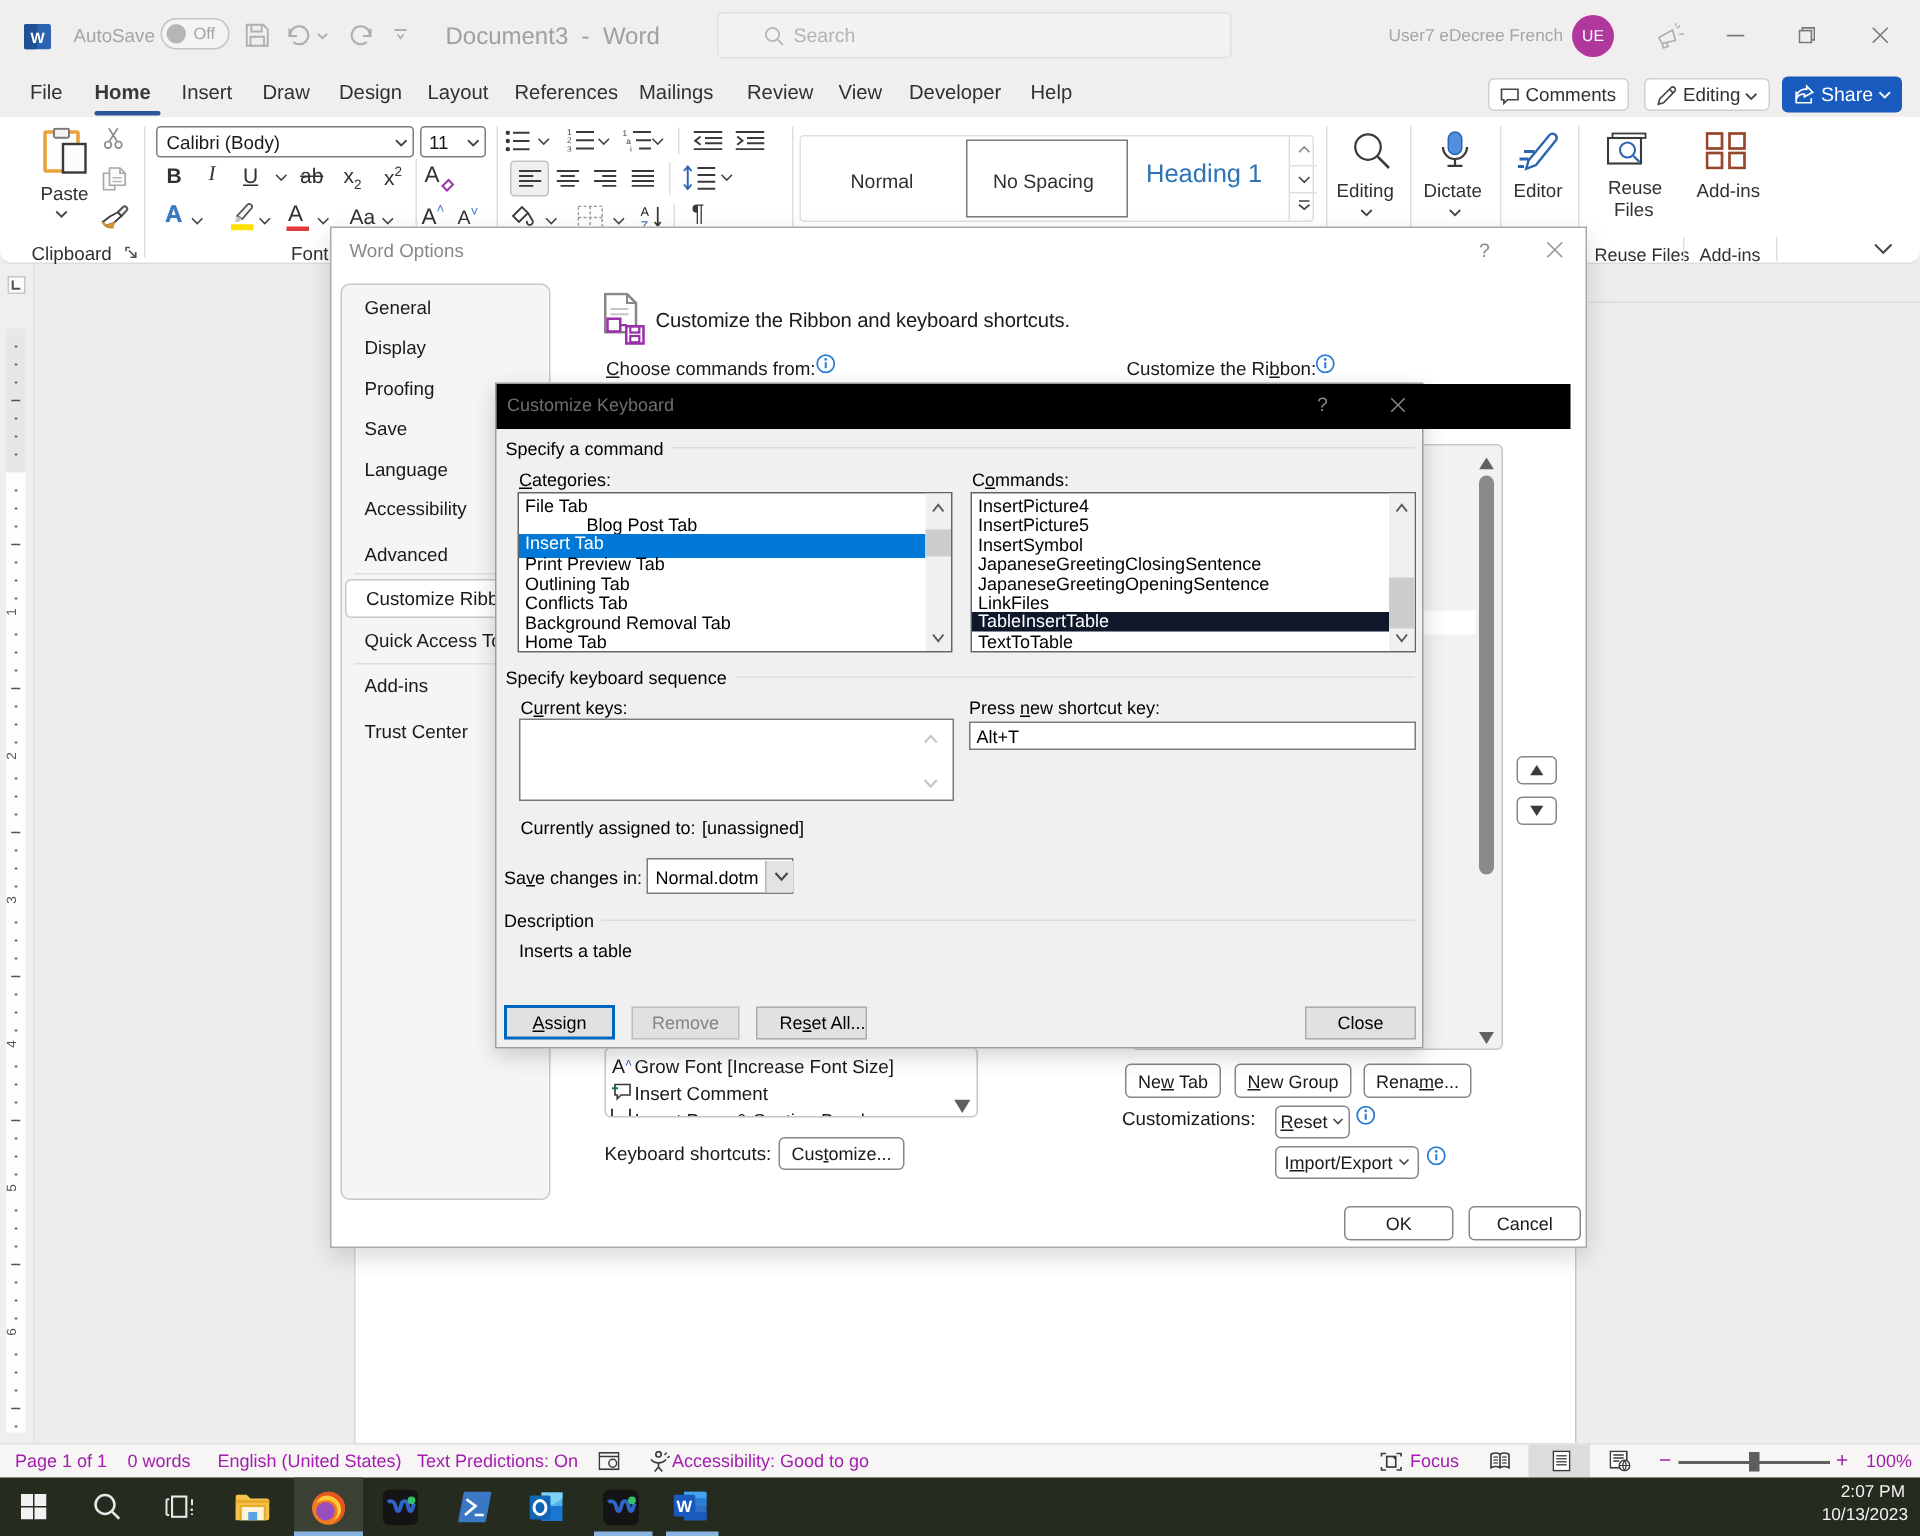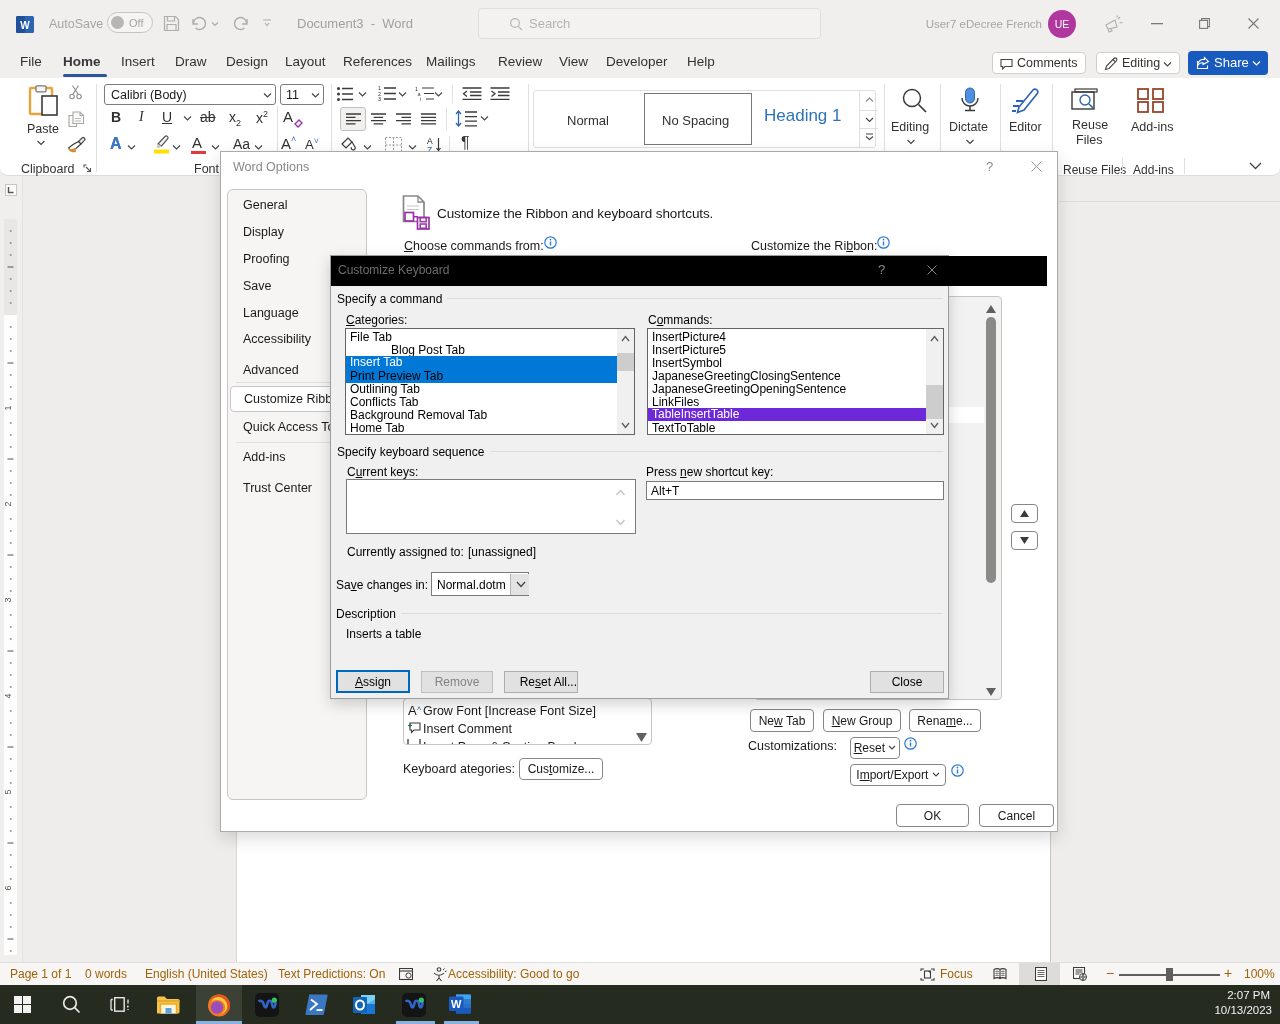--- a/index.html
+++ b/index.html
@@ -49,21 +49,21 @@
     </svg>
 
   <svg class="abs" style="left:232px;top:15px;" width="18" height="17" viewBox="0 0 18 17">
     <path d="M15 4 v5 h-5" fill="none" stroke="#b0aeac" stroke-width="1.4"></path>
     <path d="M14.5 8.5 a6 6 0 1 0 -2 4.5" fill="none" stroke="#b0aeac" stroke-width="1.4"></path>
   </svg>
 
   <svg class="abs" style="left:262px;top:19px;" width="10" height="9" viewBox="0 0 10 9">
     <path d="M1 1 h8 M3 4 L5 6.5 L7 4" fill="none" stroke="#b0aeac" stroke-width="1.2"></path>
   </svg>
-  <div class="txt" style="left:297px;top:16px;font-size:13px;color:#a2a09e;">Document3&nbsp;&nbsp;-&nbsp;&nbsp;Word</div>
+  <div class="txt" style="left:297px;top:16px;font-size:16px;color:#a2a09e;">Document3&nbsp;&nbsp;-&nbsp;&nbsp;Word</div>
 
   <div class="abs" style="left:478px;top:8px;width:343px;height:31px;background:#f3f2f1;border:1px solid #e1dfdd;border-radius:4px;">
     <svg class="abs" style="left:30px;top:8px;" width="14" height="14" viewBox="0 0 14 14">
       <circle cx="6" cy="6" r="4.4" fill="none" stroke="#b9b7b5" stroke-width="1.2"></circle>
       <path d="M9.3 9.3 L13 13" stroke="#b9b7b5" stroke-width="1.2"></path>
     </svg>
     <div class="txt" style="left:50px;top:7px;font-size:13px;color:#b5b3b1;">Search</div>
   </div>
   <div class="txt" style="right:238px;top:18px;font-size:11.5px;color:#a7a5a3;">User7 eDecree French</div>
   <div class="abs" style="left:1048px;top:10px;width:28px;height:28px;border-radius:50%;background:#b0379e;color:#fff;font-size:10.5px;display:flex;align-items:center;justify-content:center;">UE</div>
@@ -580,21 +580,21 @@
       </svg>
     <div class="txt" style="left:19px;top:23px;">Insert Comment</div>
     <svg class="abs" style="left:3px;top:40px;" width="14" height="10" viewBox="0 0 14 10">
         <path d="M1 0 v8 h12 v-8" fill="none" stroke="#3b3a39" stroke-width="1.3"></path>
       </svg>
     <div class="txt" style="left:19px;top:41px;">Insert Page &amp; Section Break</div>
     <svg class="abs" style="left:232px;top:34px;" width="11" height="9" viewBox="0 0 11 9">
         <path d="M0 0 L11 0 L5.5 9 z" fill="#60605e"></path>
       </svg>
   </div>
-  <div class="txt" style="left:182px;top:610px;">Keyboard ategories:</div>
+  <div class="txt" style="left:182px;top:610px;">Keyboard shortcuts:</div>
   <div class="mbtn" style="left:298px;top:606px;width:84px;height:22px;">Cus<u>t</u>omize...</div>
 
   <div class="mbtn" style="left:529px;top:557px;width:64px;height:23px;justify-content:center;">Ne<u>w</u>&nbsp;Tab</div>
   <div class="mbtn" style="left:602px;top:557px;width:78px;height:23px;"><u>N</u>ew&nbsp;Group</div>
   <div class="mbtn" style="left:688px;top:557px;width:72px;height:23px;">Rena<u>m</u>e...</div>
   <div class="txt" style="left:527px;top:587px;">Customizations:</div>
   <div class="mbtn" style="left:629px;top:585px;width:50px;height:22px;"><u>R</u>eset&nbsp;<svg width="8" height="6" viewBox="0 0 8 6">
         <path d="M1 1 L4 4 L7 1" fill="none" stroke="#444" stroke-width="1.1"></path>
       </svg></div>
   <svg class="abs" style="left:683px;top:585px;" width="13" height="13" viewBox="0 0 13 13">
@@ -624,21 +624,21 @@
       </svg>
   </div>
   <div class="txt" style="left:6px;top:36px;">Specify a command</div>
   <div class="abs" style="left:116px;top:42px;width:496px;border-top:1px solid #dcdcdc;"></div>
   <div class="txt" style="left:15px;top:57px;"><u>C</u>ategories:</div>
   <div class="txt" style="left:317px;top:57px;">C<u>o</u>mmands:</div>
 
   <div class="abs" style="left:14px;top:72px;width:290px;height:107px;background:#fff;border:1px solid #646464;">
     <div class="txt" style="left:4px;top:1px;">File Tab</div>
     <div class="txt" style="left:4px;top:14px;margin-left:41px;">Blog Post Tab</div>
-    <div class="abs" style="left:0;top:27px;width:271px;height:27px;background:#0078d7;color:#fff;padding-left:4px;line-height:13px;">Insert Tab</div>
+    <div class="abs" style="left:0;top:27px;width:271px;height:16px;background:#0078d7;color:#fff;padding-left:4px;line-height:13px;">Insert Tab</div>
     <div class="txt" style="left:4px;top:40px;">Print Preview Tab</div>
     <div class="txt" style="left:4px;top:53px;text-align:right;">Outlining Tab</div>
     <div class="txt" style="left:4px;top:66px;">Conflicts Tab</div>
     <div class="txt" style="left:4px;top:79px;">Background Removal Tab</div>
     <div class="txt" style="left:4px;top:92px;">Home Tab</div>
     <div class="abs" style="right:0;top:0;width:17px;height:105px;background:#f0f0f0;">
       <svg class="abs" style="left:4px;top:6px;" width="9" height="8" viewBox="0 0 9 8">
           <path d="M1 6 L4.5 1.5 L8 6" fill="none" stroke="#5a5a5a" stroke-width="1.3"></path>
         </svg>
       <div class="abs" style="left:0;top:24px;width:17px;height:18px;background:#cdcdcd;"></div>
@@ -648,21 +648,21 @@
     </div>
   </div>
 
   <div class="abs" style="left:316px;top:72px;width:297px;height:107px;background:#fff;border:1px solid #646464;">
     <div class="txt" style="left:4px;top:1px;">InsertPicture4</div>
     <div class="txt" style="left:4px;top:14px;">InsertPicture5</div>
     <div class="txt" style="left:4px;top:27px;">InsertSymbol</div>
     <div class="txt" style="left:4px;top:40px;">JapaneseGreetingClosingSentence</div>
     <div class="txt" style="left:4px;top:53px;">JapaneseGreetingOpeningSentence</div>
     <div class="txt" style="left:4px;top:66px;">LinkFiles</div>
-    <div class="abs" style="left:0;top:79px;width:278px;height:13px;background:#6d28d9;color:#fff;padding-left:4px;line-height:13px;">TableInsertTable</div>
+    <div class="abs" style="left:0;top:79px;width:278px;height:13px;background:#0f172a;color:#fff;padding-left:4px;line-height:13px;">TableInsertTable</div>
     <div class="txt" style="left:4px;top:92px;">TextToTable</div>
     <div class="abs" style="right:0;top:0;width:17px;height:105px;background:#f0f0f0;">
       <svg class="abs" style="left:4px;top:6px;" width="9" height="8" viewBox="0 0 9 8">
           <path d="M1 6 L4.5 1.5 L8 6" fill="none" stroke="#5a5a5a" stroke-width="1.3"></path>
         </svg>
       <div class="abs" style="left:0;top:56px;width:17px;height:34px;background:#cdcdcd;"></div>
       <svg class="abs" style="left:4px;top:92px;" width="9" height="8" viewBox="0 0 9 8">
           <path d="M1 2 L4.5 6.5 L8 2" fill="none" stroke="#5a5a5a" stroke-width="1.3"></path>
         </svg>
     </div>
@@ -695,21 +695,21 @@
   </div>
   <div class="txt" style="left:5px;top:351px;">Description</div>
   <div class="abs" style="left:70px;top:357px;width:542px;border-top:1px solid #dcdcdc;"></div>
   <div class="txt" style="left:15px;top:371px;">Inserts a table</div>
   <div class="btn" style="left:5px;top:414px;width:74px;height:23px;border:2px solid #0067c0;"><u>A</u>ssign</div>
   <div class="btn" style="left:90px;top:415px;width:72px;height:22px;color:#838383;border-color:#bfbfbf;">Remove</div>
   <div class="btn" style="left:173px;top:415px;width:74px;height:22px;justify-content:flex-end;">Re<u>s</u>et All...</div>
   <div class="btn" style="left:539px;top:415px;width:74px;height:22px;">Close</div>
 </div>
 
-<div class="abs" id="statusbar" style="left:0;top:962px;width:1280px;height:23px;background:#f7f6f5;border-top:1px solid #e1dfdd;font-size:12px;color:#a16207;">
+<div class="abs" id="statusbar" style="left:0;top:962px;width:1280px;height:23px;background:#f7f6f5;border-top:1px solid #e1dfdd;font-size:12px;color:#a21caf;">
   <div class="txt" style="left:10px;top:4px;">Page 1 of 1</div>
   <div class="txt" style="left:85px;top:4px;">0 words</div>
   <div class="txt" style="left:145px;top:4px;">English (United States)</div>
   <div class="txt" style="left:278px;top:4px;">Text Predictions: On</div>
   <svg class="abs" style="left:399px;top:5px;" width="14" height="13" viewBox="0 0 14 13">
     <rect x="0.5" y="0.5" width="13" height="11" fill="none" stroke="#3b3a39" stroke-width="1.1"></rect>
     <path d="M0.5 3 h13" stroke="#3b3a39" stroke-width="1.1"></path>
     <circle cx="9.5" cy="7.5" r="2.6" fill="none" stroke="#3b3a39" stroke-width="1"></circle>
   </svg>
   <svg class="abs" style="left:432px;top:4px;" width="15" height="15" viewBox="0 0 15 15">

